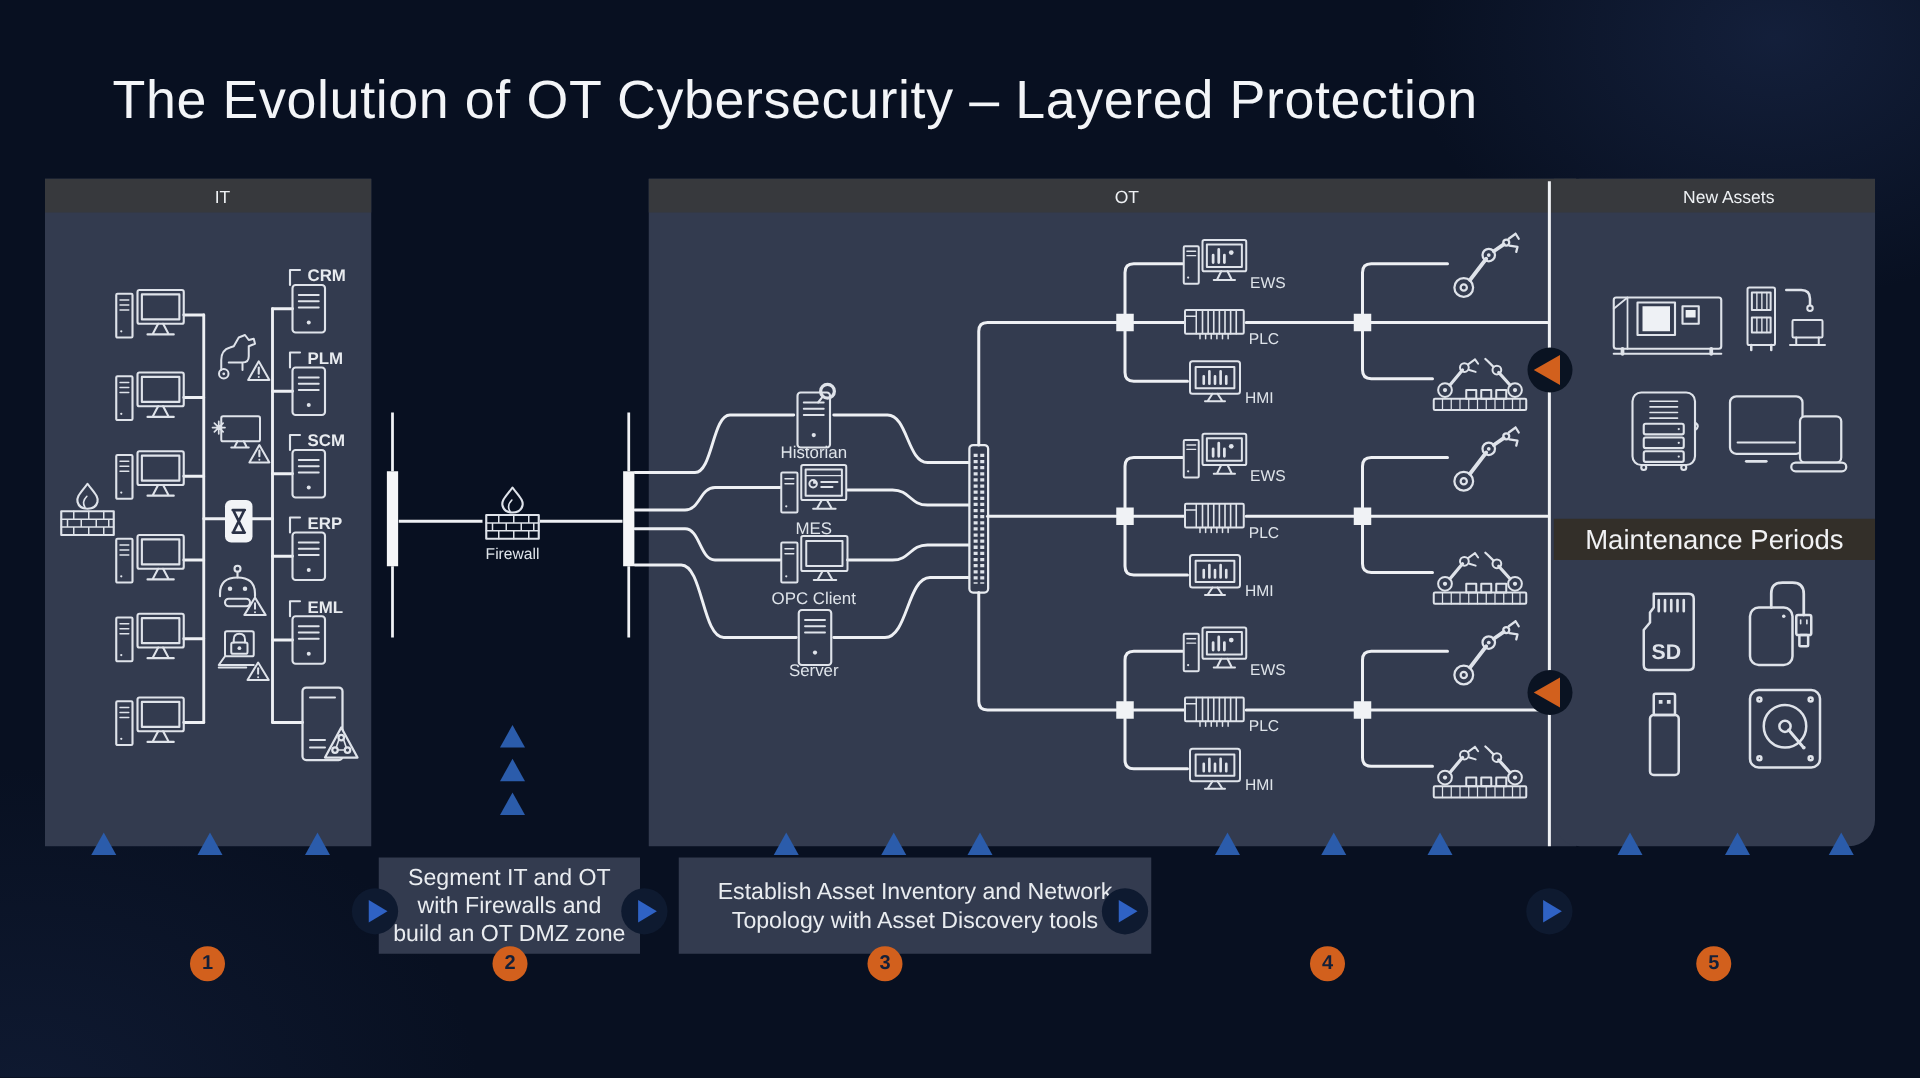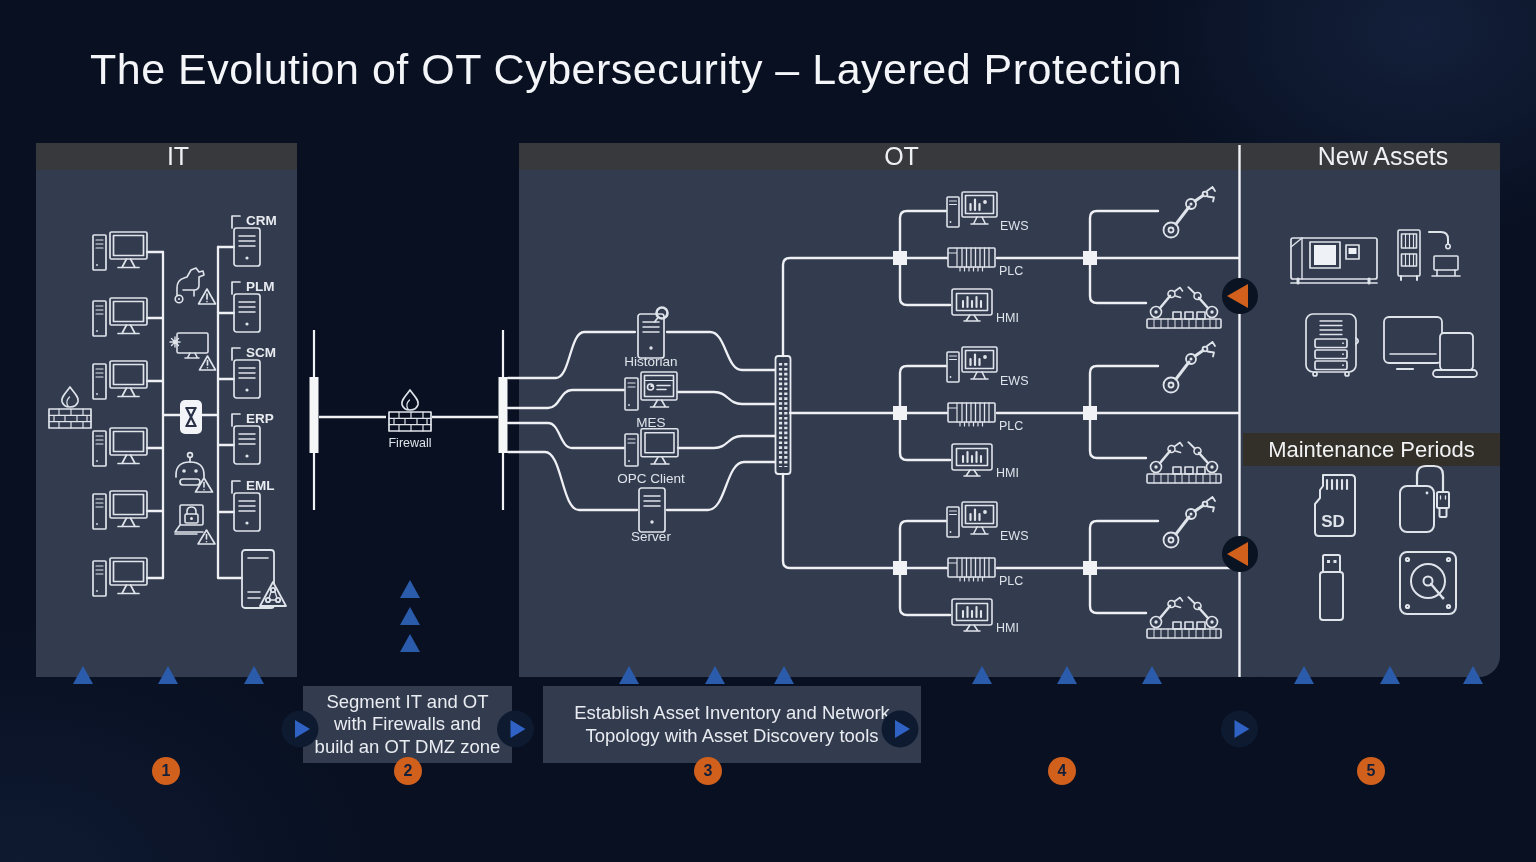--- a/index.html
+++ b/index.html
@@ -4,27 +4,27 @@
 <style>
   html,body{margin:0;padding:0;background:#081021;}
   .stage{
     position:relative;width:1536px;height:862px;overflow:hidden;
     font-family:"Liberation Sans",sans-serif;
     background-color:#081021;
     background-image:
       radial-gradient(420px 300px at 1420px 30px, rgba(38,56,100,.38), rgba(38,56,100,0) 70%),
       radial-gradient(520px 380px at 20px 880px, rgba(30,46,84,.32), rgba(30,46,84,0) 70%);
   }
-  .title{position:absolute;left:90px;top:45px;font-size:43px;font-weight:300;color:#f3f5f8;letter-spacing:.5px;white-space:nowrap;}
+  .title{position:absolute;left:90px;top:56px;font-size:43px;font-weight:300;color:#f3f5f8;letter-spacing:.5px;white-space:nowrap;}
   .panel{position:absolute;top:143px;height:534px;background:#333b4f;}
-  .panel-header{height:27px;background:#37393d;color:#eef1f4;font-size:25px;display:flex;align-items:center;justify-content:center;padding-left:23px;}
+  .panel-header{height:27px;background:#37393d;color:#eef1f4;font-size:14px;display:flex;align-items:center;justify-content:center;padding-left:23px;}
   .it-panel{left:36px;width:261px;}
   .ot-panel{left:519px;width:742px;}
   .na-panel{left:1243px;width:257px;border-radius:21px;}
-  .maint-bar{position:absolute;left:1243px;top:415px;width:257px;height:33px;background:#332f29;color:#f1f2f4;font-size:22px;display:flex;align-items:center;justify-content:center;z-index:2;margin-top:18px;}
+  .maint-bar{position:absolute;left:1243px;top:415px;width:257px;height:33px;background:#332f29;color:#f1f2f4;font-size:22px;display:flex;align-items:center;justify-content:center;z-index:2;}
   .caption{position:absolute;top:686px;height:77px;background:#333b4f;color:#e9ecf0;font-size:18.5px;line-height:1.22;display:flex;align-items:center;justify-content:center;text-align:center;padding:0 10px;box-sizing:border-box;}
   .cap1{left:36px;width:261px}.cap2{left:303px;width:209px}.cap3{left:543px;width:378px}.cap4{left:903px;width:333px}.cap5{left:1243px;width:257px}
   .numc{position:absolute;top:757px;width:28px;height:28px;border-radius:50%;background:#d2601d;color:#152038;font-weight:bold;font-size:16px;display:flex;align-items:center;justify-content:center;z-index:3;}
   svg.overlay{position:absolute;left:0;top:0;z-index:4;}
   svg text{font-family:"Liberation Sans",sans-serif;}
 </style>
 </head>
 <body>
 
 <div class="stage">

